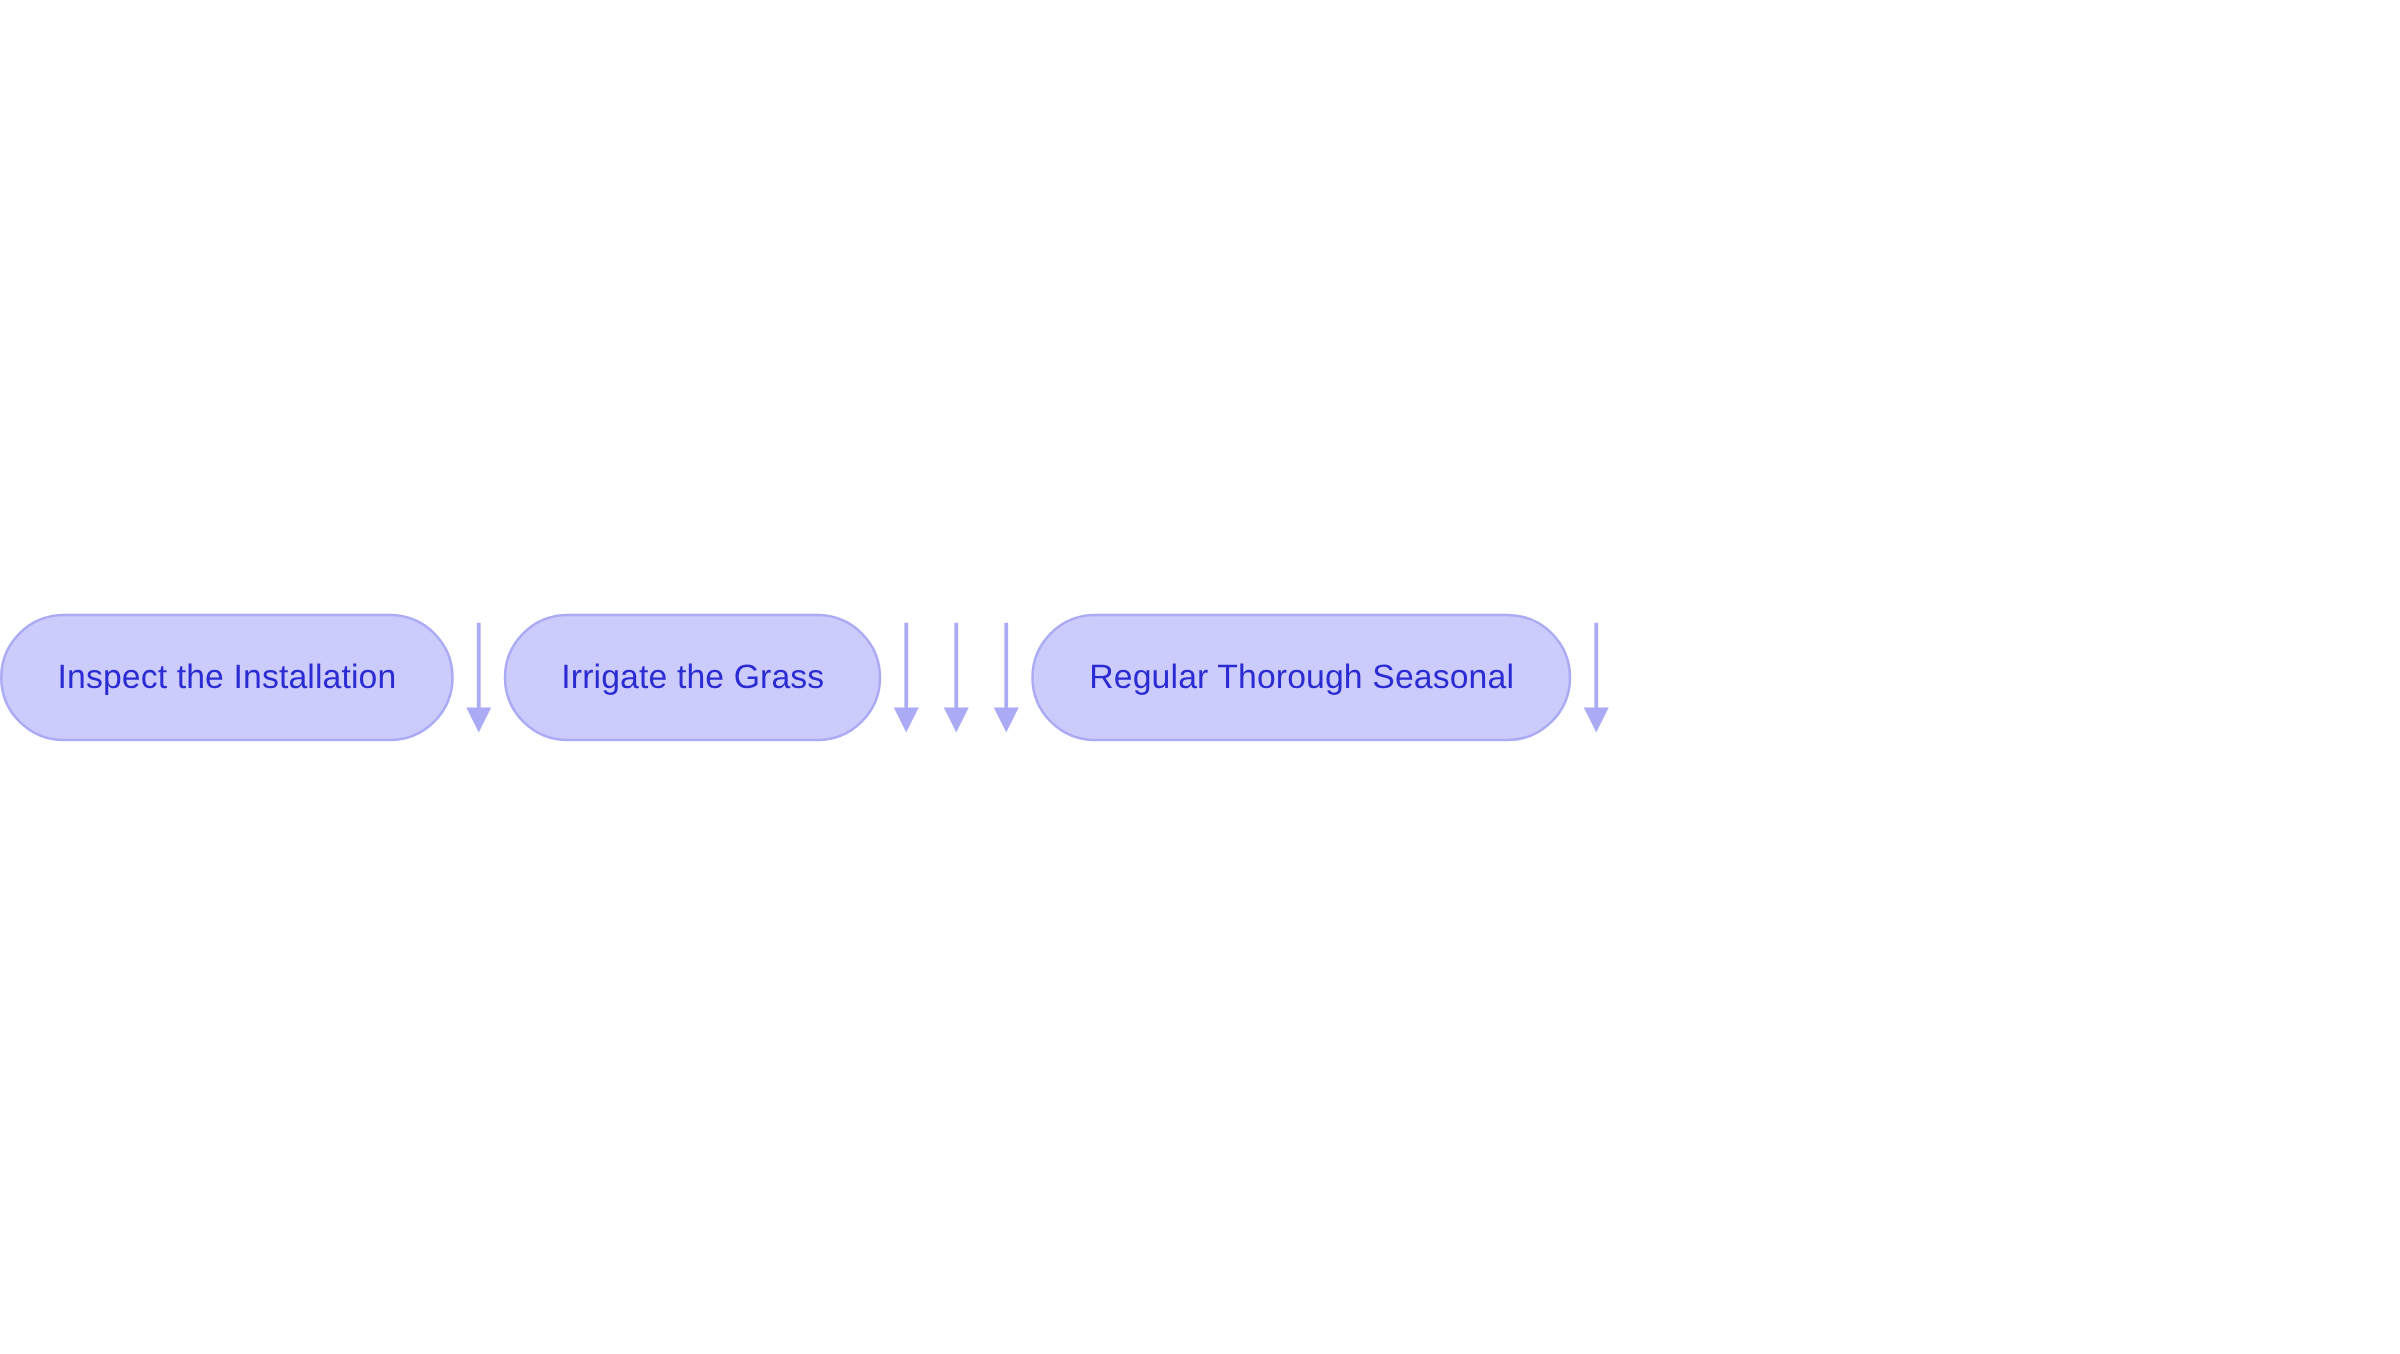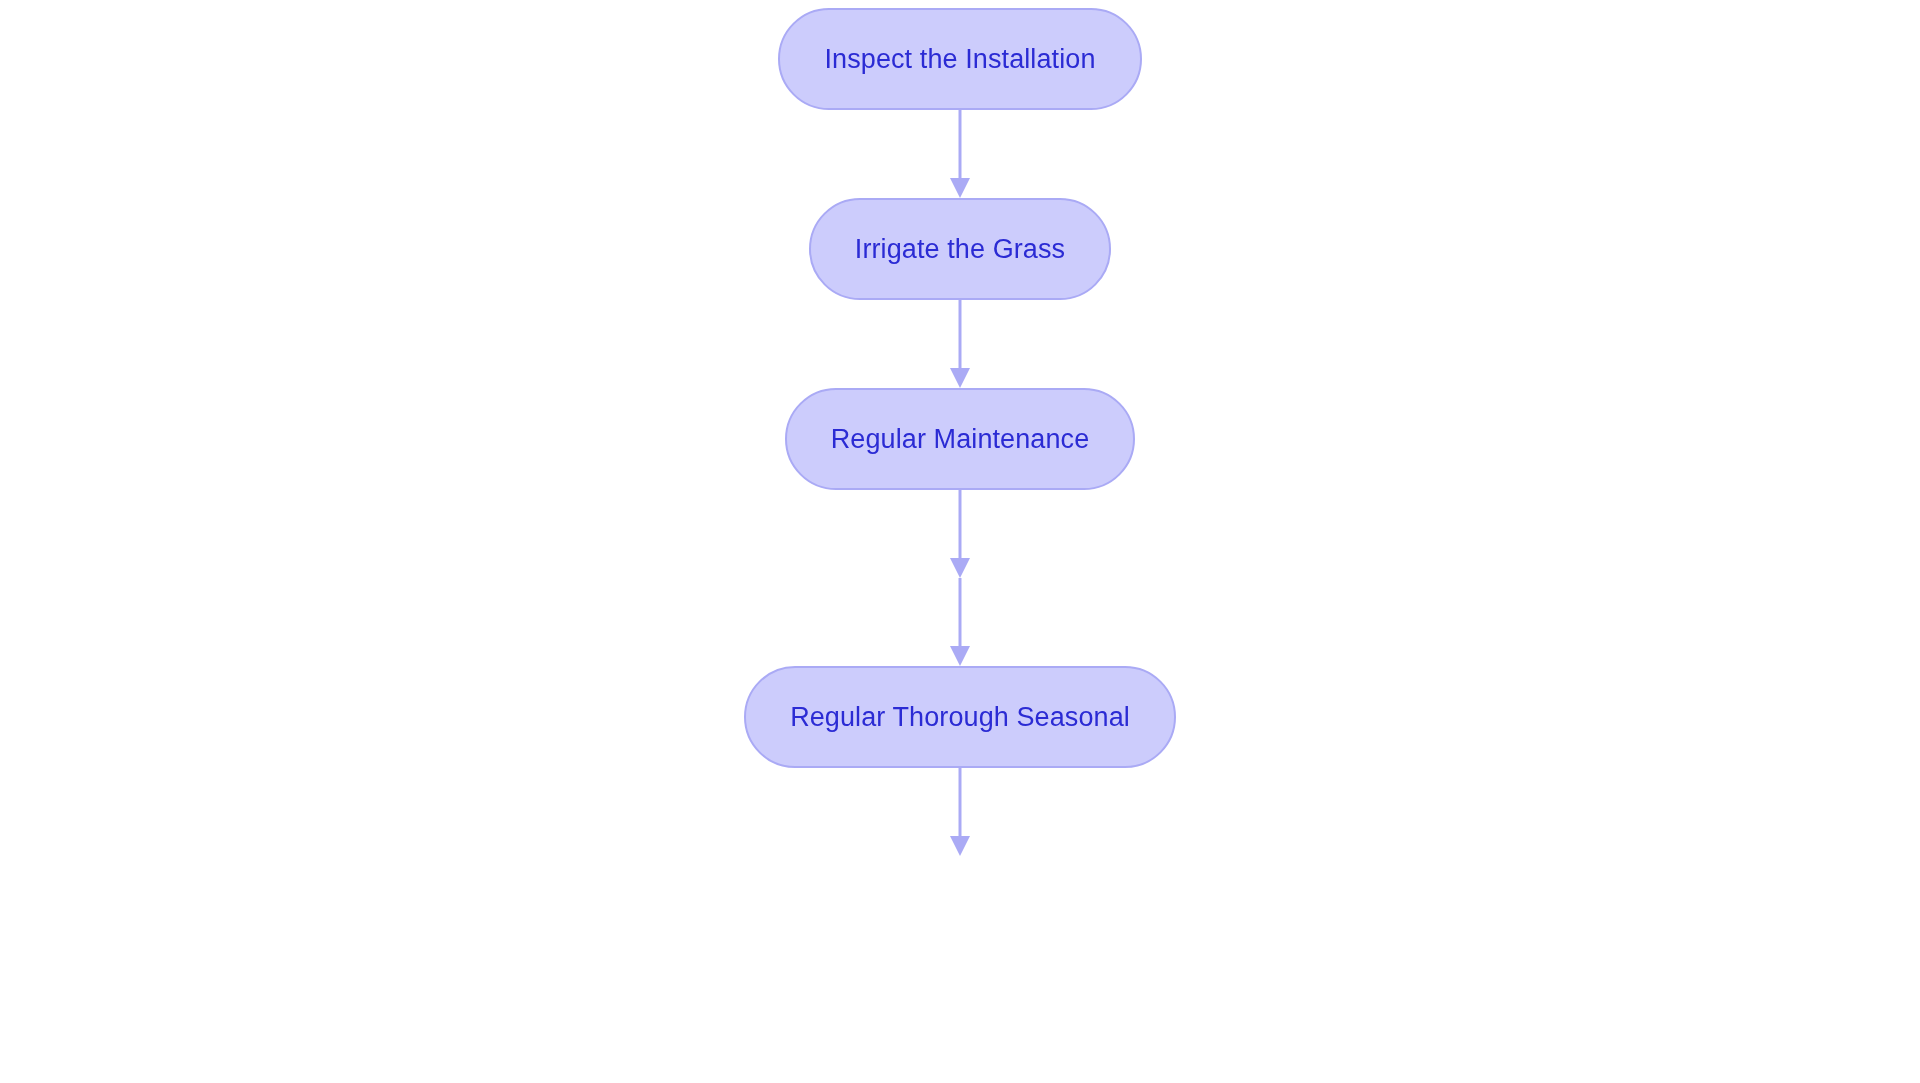--- a/index.html
+++ b/index.html
@@ -20,21 +20,21 @@
     height: 1083px;
     background: #ffffff;
   }
   #flow-stack {
     position: absolute;
     left: 0;
     top: 0;
     width: 1920px;
     height: 1083px;
     display: flex;
-    flex-direction: column;
+    flex-direction: row;
     align-items: center;
     justify-content: flex-start;
   }
   .node {
     box-sizing: border-box;
     height: 102px;
     display: flex;
     align-items: center;
     justify-content: center;
     background: #ccccfc;
@@ -81,23 +81,20 @@
 
     <div class="node">
       <span class="node-label">Irrigate the Grass</span>
     </div>
 
     <svg class="connector" viewBox="0 0 40 88" aria-hidden="true">
       <line x1="20" y1="0" x2="20" y2="70" stroke="#aaaaf5" stroke-width="3"></line>
       <polygon points="10,68 30,68 20,88" fill="#aaaaf5"></polygon>
     </svg>
 
-    <div class="node">
-      <span class="node-label">Regular Maintenance</span>
-    </div>
 
     <svg class="connector" viewBox="0 0 40 88" aria-hidden="true">
       <line x1="20" y1="0" x2="20" y2="70" stroke="#aaaaf5" stroke-width="3"></line>
       <polygon points="10,68 30,68 20,88" fill="#aaaaf5"></polygon>
     </svg>
 
 
     <svg class="connector" viewBox="0 0 40 88" aria-hidden="true">
       <line x1="20" y1="0" x2="20" y2="70" stroke="#aaaaf5" stroke-width="3"></line>
       <polygon points="10,68 30,68 20,88" fill="#aaaaf5"></polygon>

